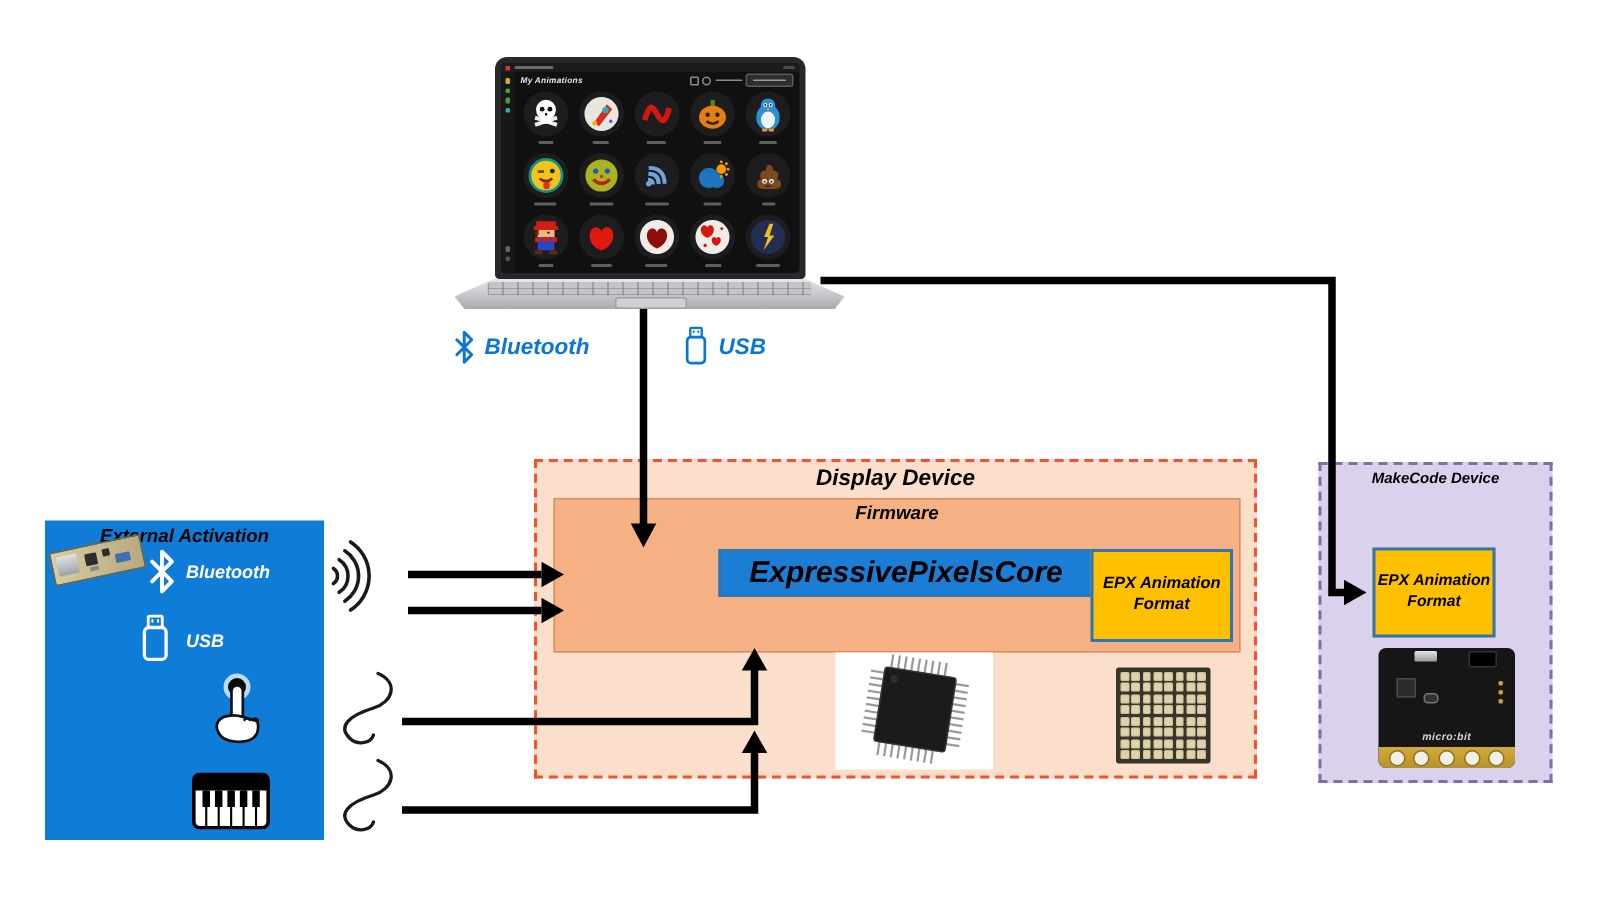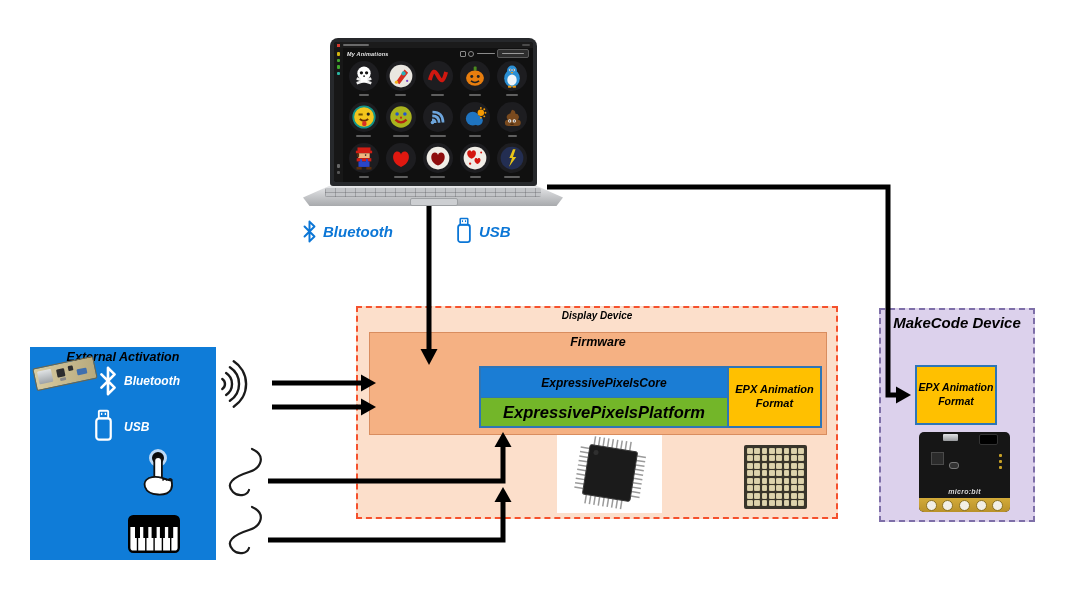--- a/index.html
+++ b/index.html
@@ -47,39 +47,39 @@
   #external-activation{left:30px;top:347px;width:186px;height:213px;background:var(--box_blue,#0f7cd8);z-index:5;}
   #external-activation .box-title{font-size:12.5px;padding-top:3px;}
   .white-label{color:#fff;font-weight:bold;font-size:12px;}
   #pcb-board{left:4px;top:15px;width:60px;height:21px;transform:rotate(-12deg);
      background:linear-gradient(100deg,#d8cca2,#b7a97c);border:1px solid #6f6548;border-radius:2px;z-index:6;}
   #pcb-shield{position:absolute;left:3px;top:3px;width:14px;height:13px;background:linear-gradient(#dfe2e4,#9ea3a7);border-radius:1px;}
   .pcb-chip{position:absolute;background:#2d2d2d;border-radius:1px;}
 
   #display-device{left:356px;top:306px;width:482px;height:213px;background:var(--display_bg,#fcdfcb);
      border:2px dashed var(--display_border,#f5512d);box-sizing:border-box;z-index:5;}
-  #display-device>.box-title{font-size:10px;padding-top:2px;}
+  #display-device>.box-title{font-size:15px;padding-top:2px;}
   #firmware-box{left:11px;top:24px;width:458px;height:103px;background:var(--firmware_bg,#f5b183);
      border:1px solid #d98d5f;box-sizing:border-box;}
   #firmware-box>.box-title{font-size:12.5px;padding-top:2px;}
   .fw-cell{position:absolute;border:2px solid var(--inner_border,#2e75b6);box-sizing:border-box;
      display:flex;align-items:center;justify-content:center;text-align:center;color:#000;}
   #cobs-box{left:8px;top:33px;width:103px;height:62px;background:var(--cobs_bg,#f8ba70);font-weight:bold;font-size:11px;line-height:1.25;}
-  #core-box{left:109px;top:33px;width:250px;height:32px;background:var(--core_blue,#1b7dd4);font-size:12px;font-weight:600;border-bottom-width:1px;}
+  #core-box{left:109px;top:33px;width:250px;height:32px;background:var(--core_blue,#1b7dd4);font-size:20px;font-weight:600;border-bottom-width:1px;}
   #platform-box{left:109px;top:64px;width:250px;height:31px;background:var(--platform_green,#73b629);font-size:16.5px;font-weight:600;border-top-width:1px;}
   #epx-box{left:357px;top:33px;width:95px;height:62px;background:var(--gold,#ffc000);font-weight:bold;font-size:11px;line-height:1.25;}
 
   #chip-img{left:199px;top:127px;width:105px;height:78px;background:#fff;display:flex;align-items:center;justify-content:center;}
   #led-matrix{left:386px;top:137px;width:63px;height:64px;background:#39352b;border-radius:2px;
      display:grid;grid-template-columns:repeat(8,1fr);gap:1.5px;padding:3px;box-sizing:border-box;}
   .led-cell{background:#ddd3ad;border-radius:1px;box-shadow:inset 0 0 1px #8f8457;}
 
   #makecode-device{left:879px;top:308px;width:156px;height:214px;background:var(--makecode_bg,#dcd1ec);
      border:2px dashed var(--makecode_border,#7e6fa8);box-sizing:border-box;z-index:5;}
-  #makecode-device>.box-title{font-size:15px;padding-top:4px;}
+  #makecode-device>.box-title{font-size:10px;padding-top:4px;}
   #epx-box2{left:34px;top:55px;width:82px;height:60px;background:var(--gold,#ffc000);font-weight:bold;font-size:10.5px;line-height:1.3;}
 
   #microbit{left:38px;top:122px;width:91px;height:80px;background:#161616;border-radius:5px;overflow:hidden;}
   #mb-usb{position:absolute;left:24px;top:2px;width:15px;height:7px;background:linear-gradient(#e2e4e6,#97999c);border-radius:1px;}
   #mb-batt{position:absolute;left:60px;top:2px;width:17px;height:9px;background:#000;border:1px solid #333;border-radius:2px;}
   #mb-chip{position:absolute;left:12px;top:20px;width:11px;height:11px;background:#2b2b2b;border:1px solid #4a4a4a;}
   #mb-label{position:absolute;left:0;right:0;bottom:17px;text-align:center;color:#d8d8d8;font-size:7px;font-weight:bold;letter-spacing:.3px;}
   #mb-strip{position:absolute;left:0;right:0;bottom:0;height:14px;background:linear-gradient(#d3ab39,#b9912a);display:flex;align-items:center;justify-content:space-around;padding:0 4px;}
   .mb-hole{width:9px;height:9px;border-radius:50%;background:#f2efe6;border:1px solid #8a7120;}
   .mb-dot{position:absolute;width:3px;height:3px;background:#c9a227;border-radius:1px;}
@@ -381,21 +381,20 @@
         <rect x="40.2" y="12" width="5" height="11"></rect>
       </g>
     </svg>
   </div>
 
   <div class="abs" id="display-device">
     <div class="box-title">Display Device</div>
     <div class="abs" id="firmware-box">
       <div class="box-title">Firmware</div>
       <div class="abs fw-cell" id="core-box">ExpressivePixelsCore</div>
-      <div class="abs fw-cell" id="platform-box">ExpressivePixelsPlatform</div>
       <div class="abs fw-cell" id="epx-box">EPX Animation Format</div>
     </div>
     <div class="abs" id="chip-img">
       <svg id="chip-svg" width="105" height="78" viewBox="0 0 105 78">
           <g transform="rotate(9 53 38)">
             <g stroke="#9a9a9a" stroke-width="1.5">
               <line x1="33" y1="13" x2="33" y2="4"></line>
               <line x1="33" y1="63" x2="33" y2="72"></line>
               <line x1="37.5" y1="13" x2="37.5" y2="4"></line>
               <line x1="37.5" y1="63" x2="37.5" y2="72"></line>

